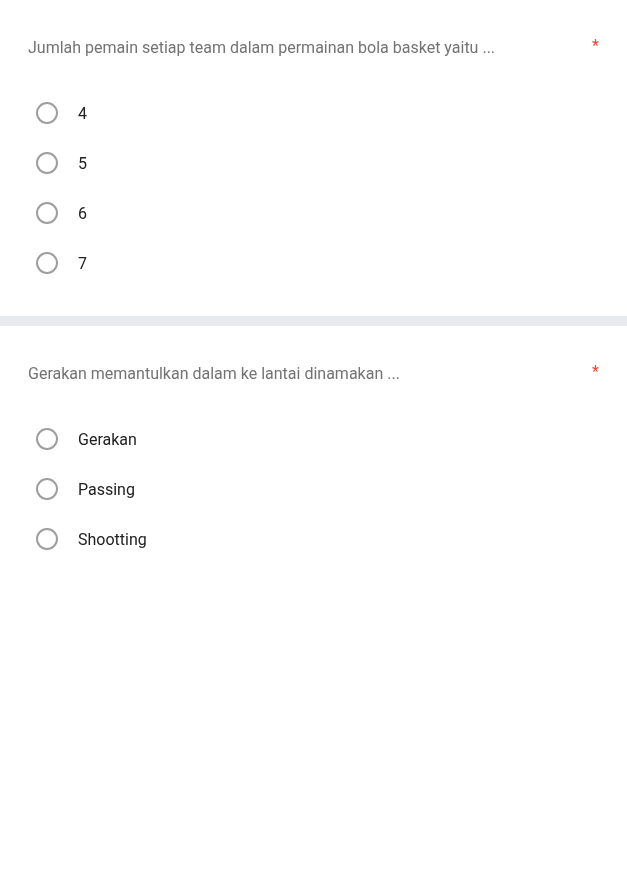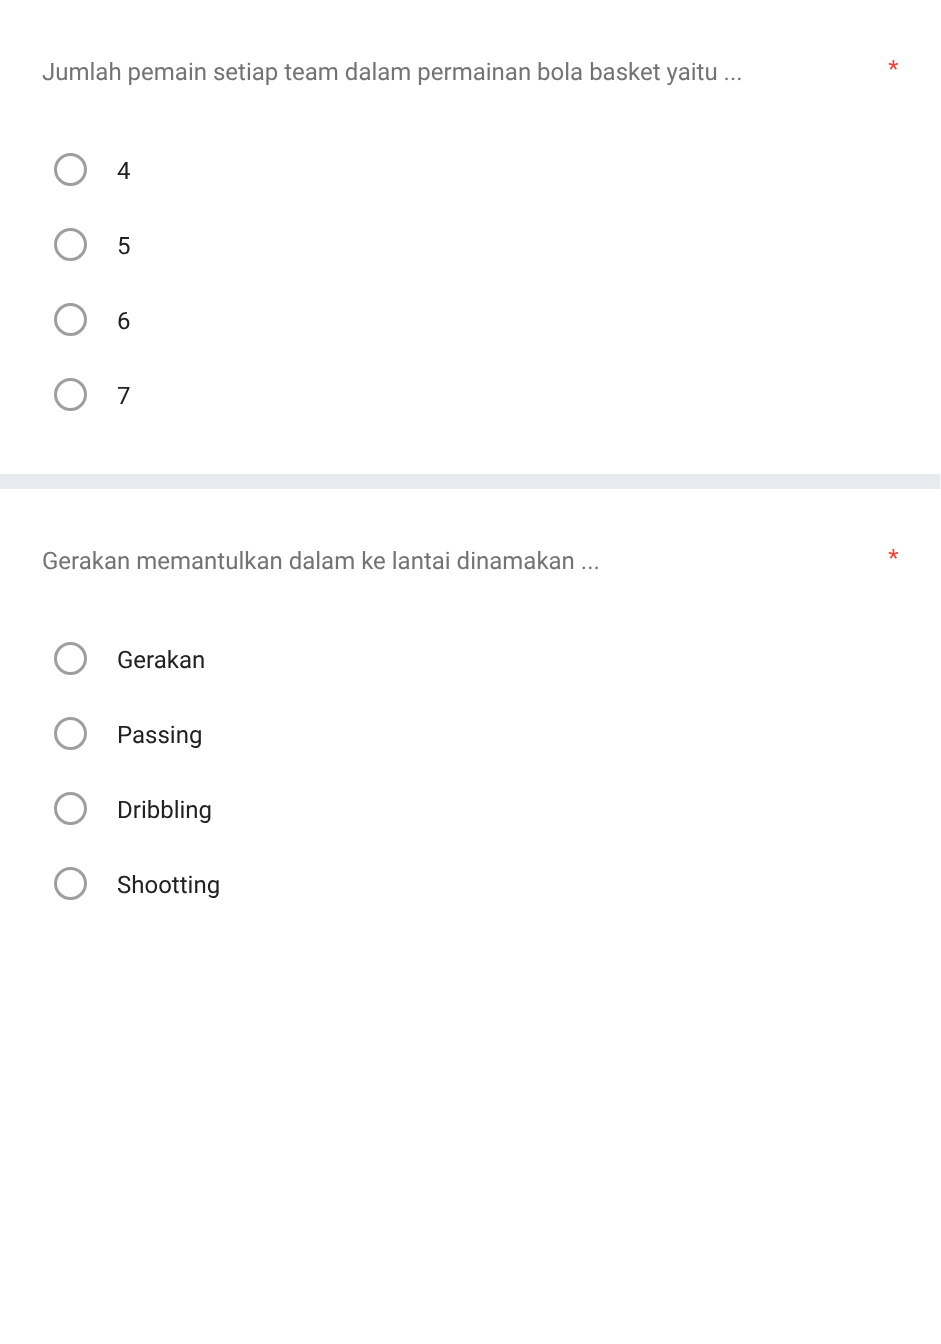--- a/index.html
+++ b/index.html
@@ -126,20 +126,16 @@
     <li class="option-item">
       <div class="radio-circle"></div>
       <span class="option-label">Gerakan</span>
     </li>
     <li class="option-item">
       <div class="radio-circle"></div>
       <span class="option-label">Passing</span>
     </li>
     <li class="option-item">
       <div class="radio-circle"></div>
-      <span class="option-label">Dribbling</span>
-    </li>
-    <li class="option-item">
-      <div class="radio-circle"></div>
       <span class="option-label">Shootting</span>
     </li>
   </ul>
 </div>
 
 </body></html>

